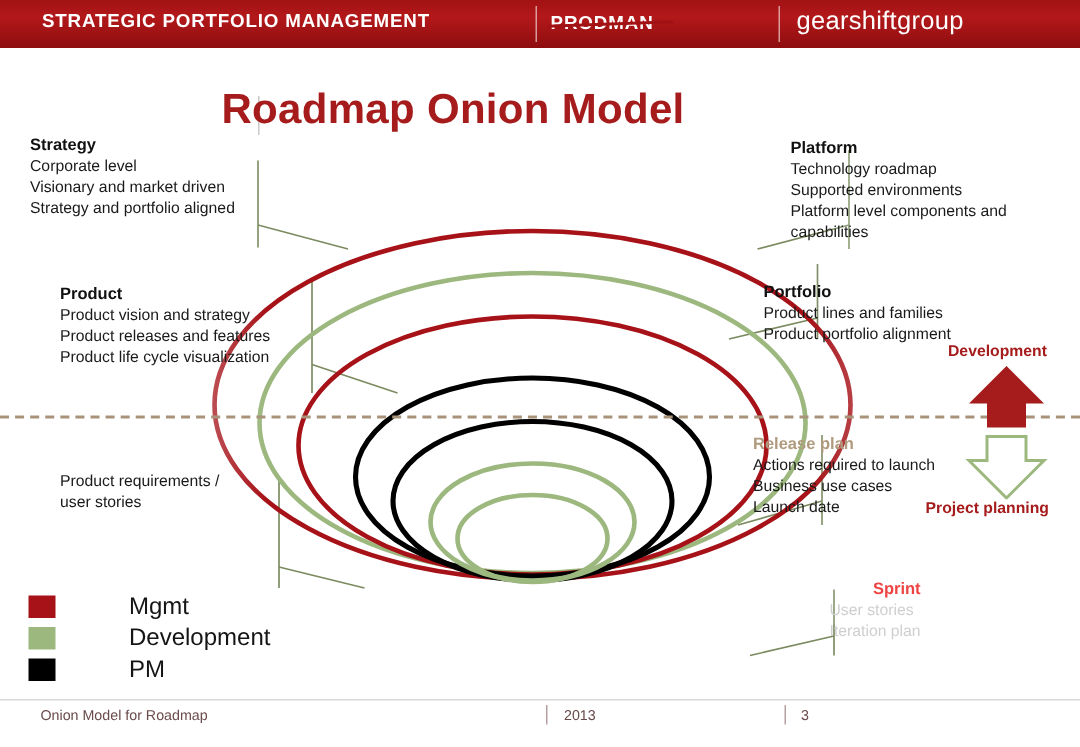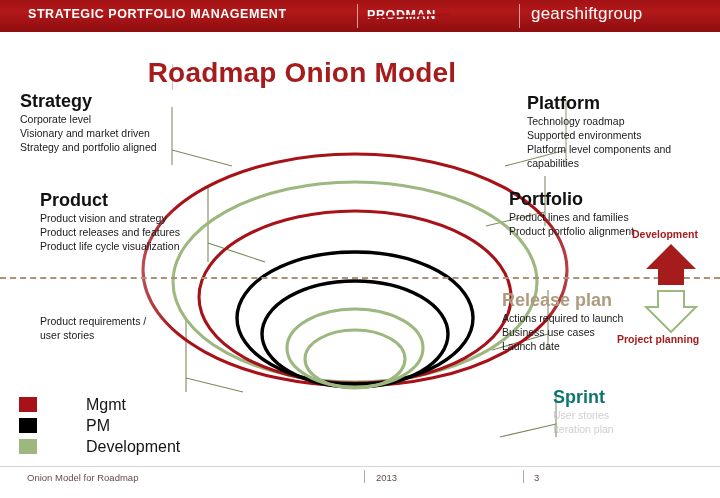--- a/index.html
+++ b/index.html
@@ -50,21 +50,21 @@
   #onion { position:absolute; left:0; top:0; width:720px; height:498px; }
 
   
   .divider {
     position:absolute; left:0; top:277px; width:720px; height:0;
     border-top:2px dashed #a8937a;
   }
 
   
   .blk { position:absolute; }
-  .blk h3 { font-size:18px; font-weight:bold; color:#111; line-height:1.18; margin-bottom:1px; white-space:nowrap; }
+  .blk h3 { font-size:11px; font-weight:bold; color:#111; line-height:1.18; margin-bottom:1px; white-space:nowrap; }
   .blk p  { font-size:10.5px; color:#1a1a1a; line-height:1.32; white-space:nowrap; }
   .blk.muted h3 { color:#b09a7e; }
   .blk.ghost h3 { color:#bdbdbd; }
   .blk.ghost p  { color:#cfcfcf; }
 
   #b-strategy   { left:20px;  top:91px; }
   #b-product    { left:40px;  top:190px; }
   #b-backlog    { left:40px;  top:315px; }
   #b-platform   { left:527px; top:93px; }
   #b-portfolio  { left:509px; top:177px;margin-top:12px; }
@@ -198,44 +198,44 @@
   </div>
 
   <div class="blk muted" id="b-release">
     <h3 style="color: rgb(176, 154, 126);">Release plan</h3>
     <p>Actions required to launch</p>
     <p>Business use cases</p>
     <p>Launch date</p>
   </div>
 
   <div class="blk ghost" id="b-sprint">
-    <h3 style="color: #0f766e;">Sprint</h3>
+    <h3 style="color: #ef4444; text-align: right;">Sprint</h3>
     <p>User stories</p>
     <p>Iteration plan</p>
   </div>
 
   <div class="arrow-lbl" id="lbl-roadmapping">Development</div>
   <svg id="arrows" viewBox="0 0 62 90">
     <polygon points="31,1 56,26 44,26 44,42 18,42 18,26 6,26" fill="#a61c1c"></polygon>
     <polygon points="31,89 56,64 44,64 44,48 18,48 18,64 6,64" fill="#ffffff" stroke="#9cb87e" stroke-width="2"></polygon>
   </svg>
   <div class="arrow-lbl" id="lbl-projectplan">Project planning</div>
 
   <div id="legend">
     <div class="lg-row">
       <span class="lg-sw" style="background:#a61218"></span>
       <span class="lg-tx">Mgmt</span>
     </div>
     <div class="lg-row">
+      <span class="lg-sw" style="background:#9cb87e"></span>
+      <span class="lg-tx">Development</span>
+    </div>
+    <div class="lg-row">
       <span class="lg-sw" style="background:#000000"></span>
       <span class="lg-tx">PM</span>
-    </div>
-    <div class="lg-row">
-      <span class="lg-sw" style="background:#9cb87e"></span>
-      <span class="lg-tx">Development</span>
     </div>
   </div>
 
   <div class="ftr-line"></div>
   <div class="ftr" id="ftr-left">Onion Model for Roadmap</div>
   <div class="ftr-sep a"></div>
   <div class="ftr" id="ftr-mid">2013</div>
   <div class="ftr-sep b"></div>
   <div class="ftr" id="ftr-pg">3</div>
 

